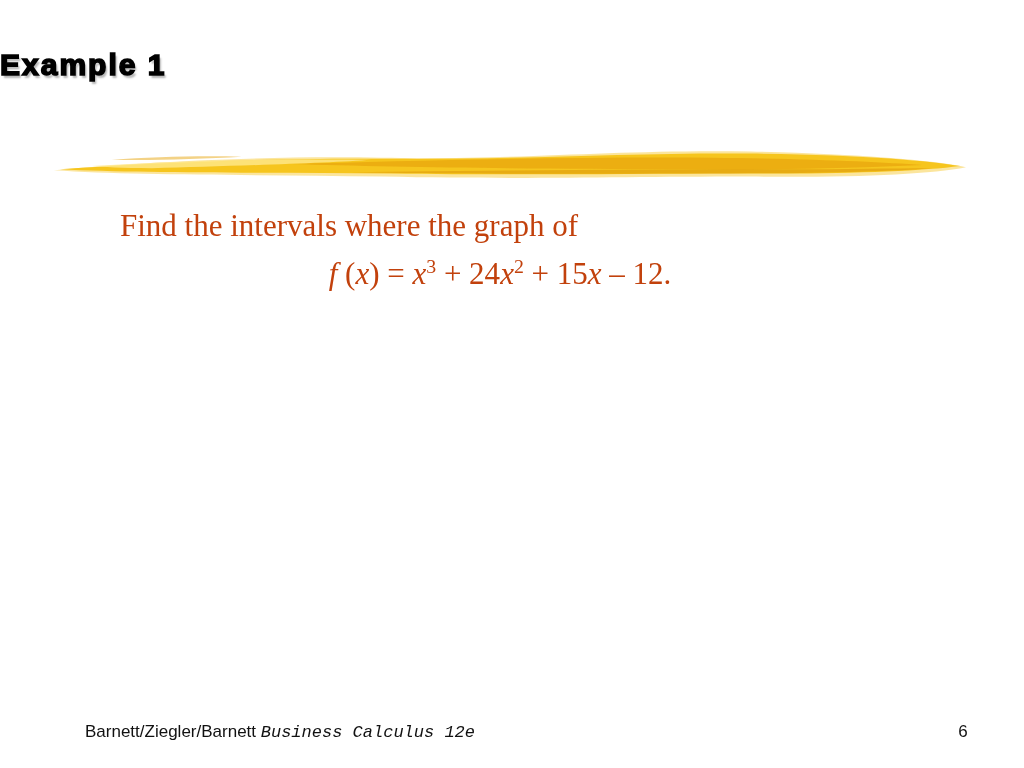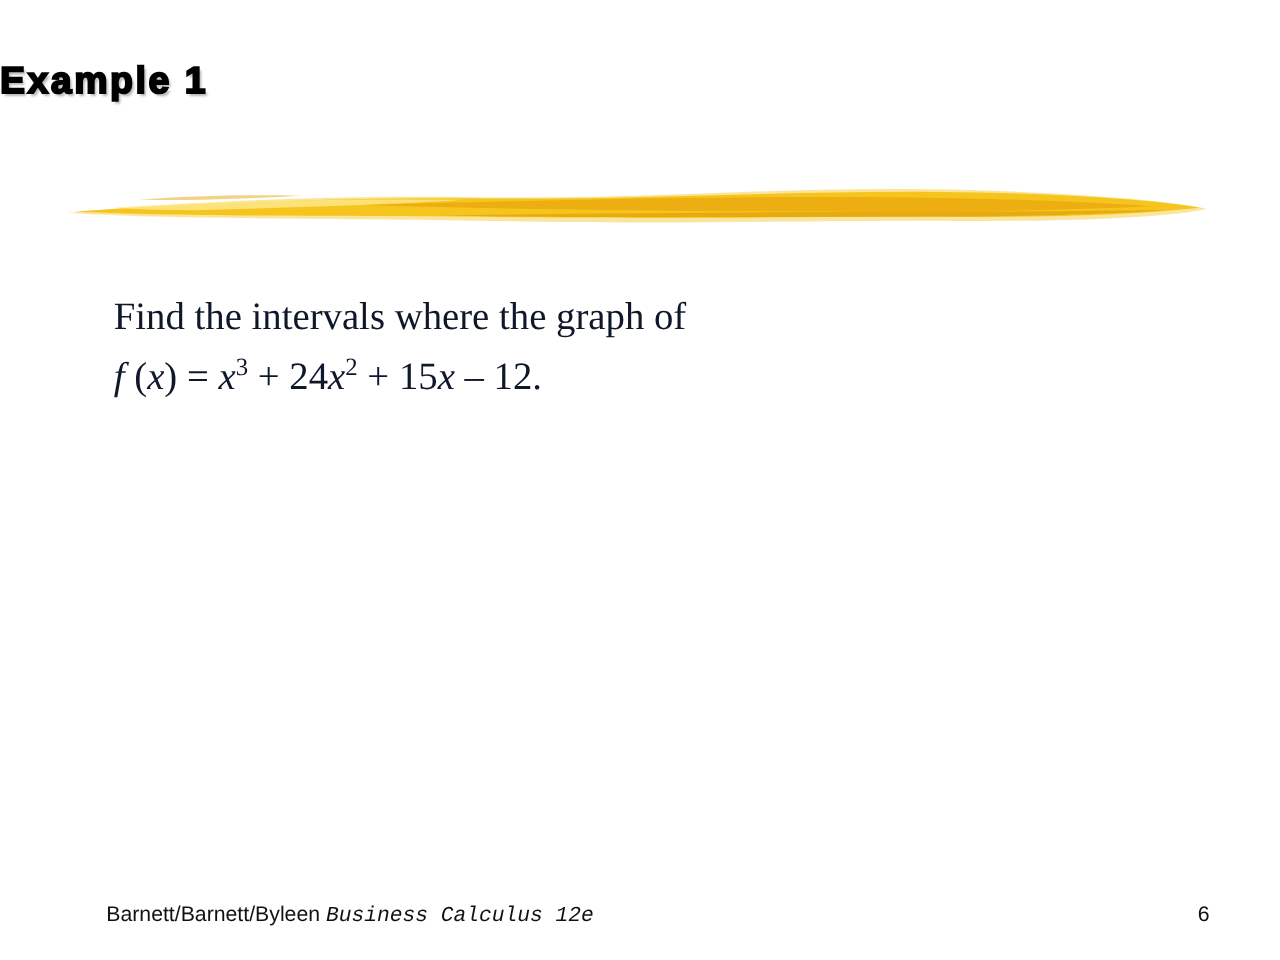--- a/index.html
+++ b/index.html
@@ -33,31 +33,30 @@
   .brush-wrap {
     position: absolute;
     left: 52px;
     top: 141px;
     width: 918px;
     height: 46px;
   }
   .brush-wrap svg { width: 100%; height: 100%; display: block; }
   .body-block {
     position: absolute;
-    left: 91px;
+    left: 120px;
     top: 202px;
     width: 760px;
     font-size: 31px;
     line-height: 48px;
-    color: #0f172a;
-    margin-top: 27px;
+    color: #c2410c;
   }
   .body-line { white-space: nowrap; }
   .formula-line {
-    text-align: left;
+    text-align: center;
     white-space: nowrap;
   }
   .formula-line i { font-style: italic; }
   .formula-line sup {
     font-size: 64%;
     vertical-align: super;
     line-height: 0;
   }
   .footer {
     position: absolute;
@@ -105,18 +104,18 @@
     </svg>
   </div>
 
   <div class="body-block">
     <div class="body-line">Find the intervals where the graph of</div>
     <div class="formula-line"><i>f</i><span> (</span><i>x</i><span>) = </span><i>x</i><sup>3</sup><span> + 24</span><i>x</i><sup>2</sup><span> + 15</span><i>x</i><span> – 12.</span></div>
   </div>
 
   <div class="footer">
     <div class="footer-left">
-      <span>Barnett/Barnett/Byleen </span><span class="book">Business Calculus 12e</span>
+      <span>Barnett/Ziegler/Barnett </span><span class="book">Business Calculus 12e</span>
     </div>
     <div class="footer-page">6</div>
   </div>
 
 </div>
 
 </body></html>

